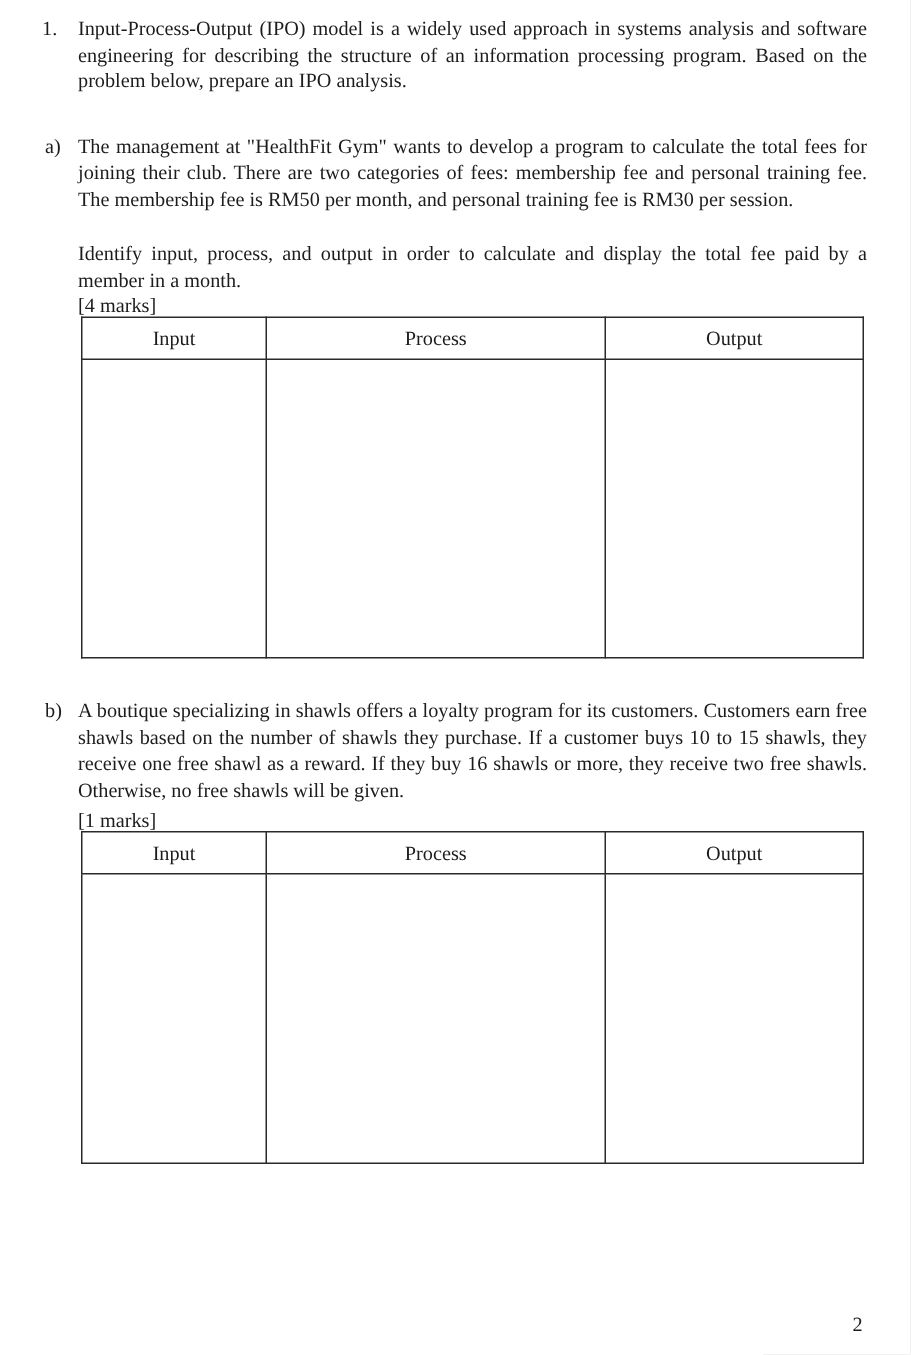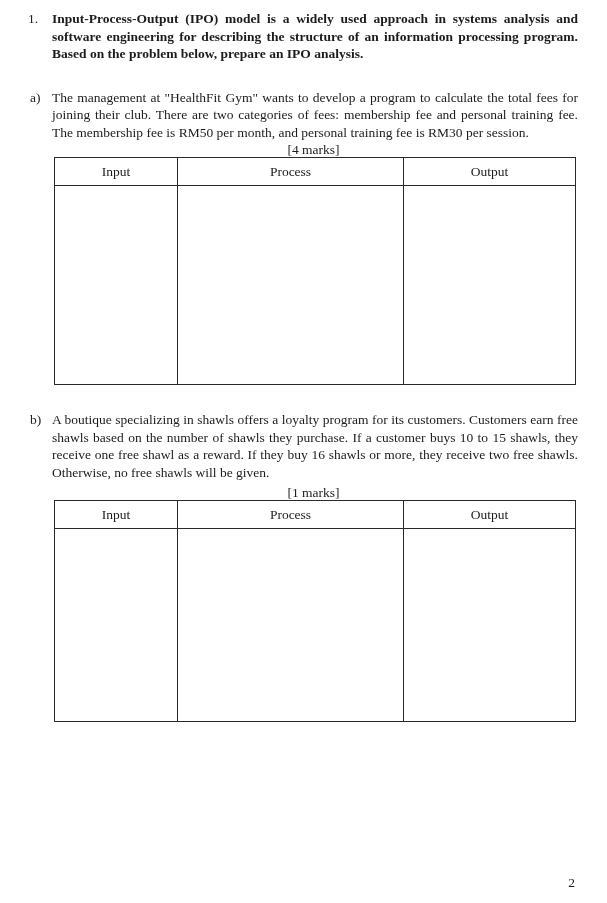--- a/index.html
+++ b/index.html
@@ -14,35 +14,35 @@
     line-height: 17.5px;
     color: #1c1c1c;
     overflow: hidden;
     box-sizing: border-box;
   }
   .q-item {
     display: flex;
     margin: 10px 29px 0 28px;
   }
   .q-item .marker { flex: 0 0 24px; }
-  .q-item .content { flex: 1; text-align: justify; font-weight: bold; }
+  .q-item .content { flex: 1; text-align: justify; }
 
   .part {
     display: flex;
     margin: 26px 29px 0 30px;
   }
   .part .marker { flex: 0 0 22px; }
   .part .content { flex: 1; }
 
   p { margin: 0; }
   .scenario { text-align: justify; }
   .task { margin-top: 19px; text-align: justify; }
 
   .marks {
-    text-align: center;
+    text-align: left;
     padding-right: 3px;
     line-height: 15px;
     margin-top: 1px;
   }
   .marks-b { margin-top: 4px; }
 
   table.ipo-table {
     border-collapse: collapse;
     table-layout: fixed;
     width: 521px;
@@ -82,20 +82,21 @@
 
   <div class="q-item">
     <div class="marker">1.</div>
     <div class="content">Input-Process-Output (IPO) model is a widely used approach in systems analysis and software engineering for describing the structure of an information processing program. Based on the problem below, prepare an IPO analysis.</div>
   </div>
 
   <div class="part">
     <div class="marker">a)</div>
     <div class="content">
       <p class="scenario">The management at "HealthFit Gym" wants to develop a program to calculate the total fees for joining their club. There are two categories of fees: membership fee and personal training fee. The membership fee is RM50 per month, and personal training fee is RM30 per session.</p>
+      <p class="task">Identify input, process, and output in order to calculate and display the total fee paid by a member in a month.</p>
       <div class="marks">[4 marks]</div>
       <table class="ipo-table">
         <colgroup>
           <col class="col-input">
             <col class="col-process">
             <col class="col-output">
         </colgroup>
         <thead>
           <tr>
             <th>Input</th>

